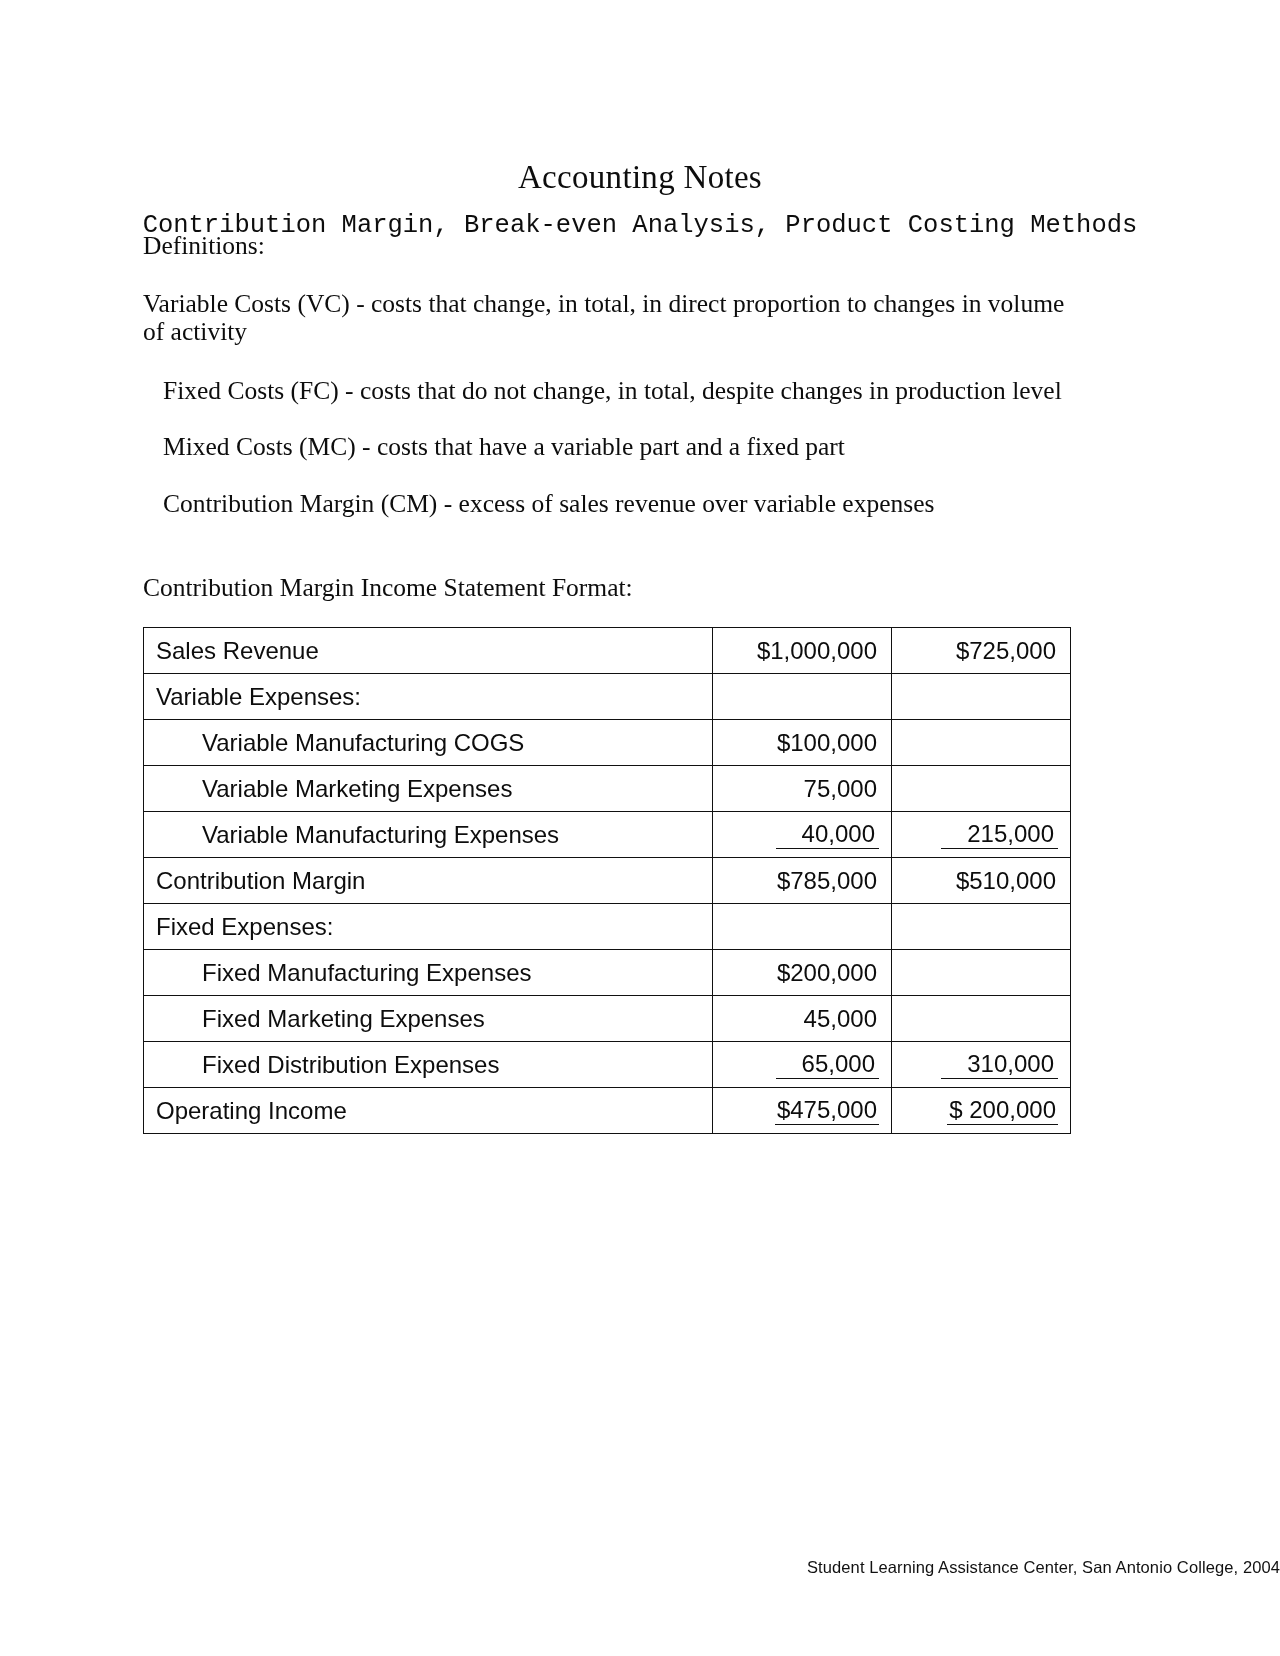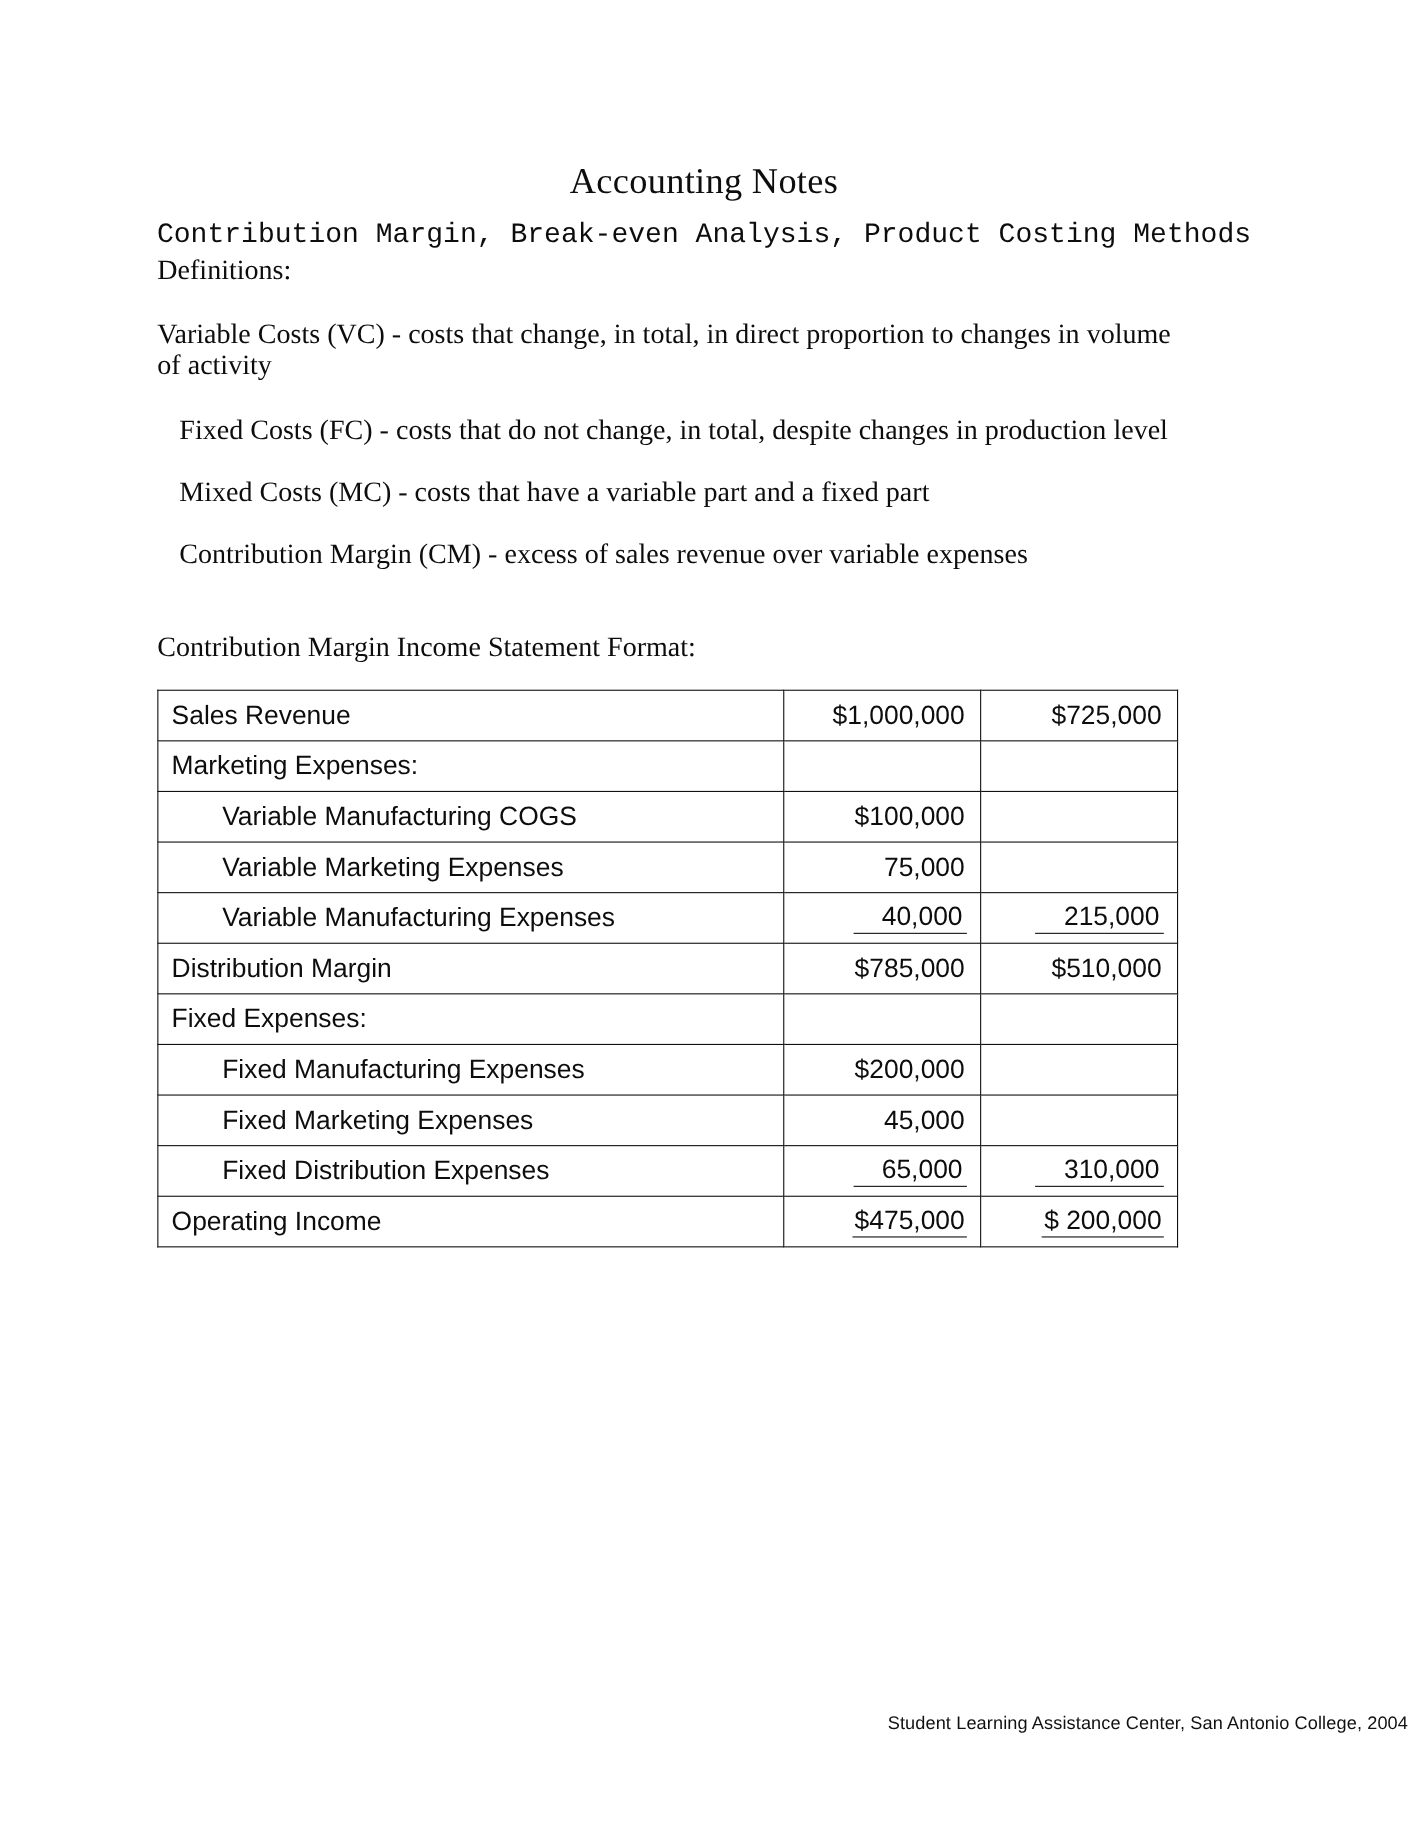--- a/index.html
+++ b/index.html
@@ -15,21 +15,21 @@
     color: #0d0d0d;
     overflow: hidden;
   }
 
   .page {
     position: absolute;
     top: 0; left: 0;
     width: 1280px;
     height: 1656px;
     box-sizing: border-box;
-    padding: 4px;
+    padding: 16px;
   }
 
   
   .doc-title {
     text-align: center;
     font-family: "Liberation Serif", serif;
     font-size: 33px;
     font-weight: normal;
     letter-spacing: 0.3px;
     margin: 0;
@@ -155,41 +155,41 @@
           <col class="c-amt1">
           <col class="c-amt2">
       </colgroup>
       <tbody id="cm-tbody">
           <tr>
             <td class="label">Sales Revenue</td>
             <td class="amt"><span class="plain">$1,000,000</span></td>
             <td class="amt"><span class="plain">$725,000</span></td>
           </tr>
           <tr>
-            <td class="label">Marketing Expenses:</td>
+            <td class="label">Variable Expenses:</td>
             <td class="amt"></td>
             <td class="amt"></td>
           </tr>
           <tr>
             <td class="label ind">Variable Manufacturing COGS</td>
             <td class="amt"><span class="plain">$100,000</span></td>
             <td class="amt"></td>
           </tr>
           <tr>
             <td class="label ind">Variable Marketing Expenses</td>
             <td class="amt"><span class="plain">75,000</span></td>
             <td class="amt"></td>
           </tr>
           <tr>
             <td class="label ind">Variable Manufacturing Expenses</td>
             <td class="amt"><span class="u-single">40,000</span></td>
             <td class="amt"><span class="u-single">215,000</span></td>
           </tr>
           <tr>
-            <td class="label">Distribution Margin</td>
+            <td class="label">Contribution Margin</td>
             <td class="amt"><span class="plain">$785,000</span></td>
             <td class="amt"><span class="plain">$510,000</span></td>
           </tr>
           <tr>
             <td class="label">Fixed Expenses:</td>
             <td class="amt"></td>
             <td class="amt"></td>
           </tr>
           <tr>
             <td class="label ind">Fixed Manufacturing Expenses</td>

